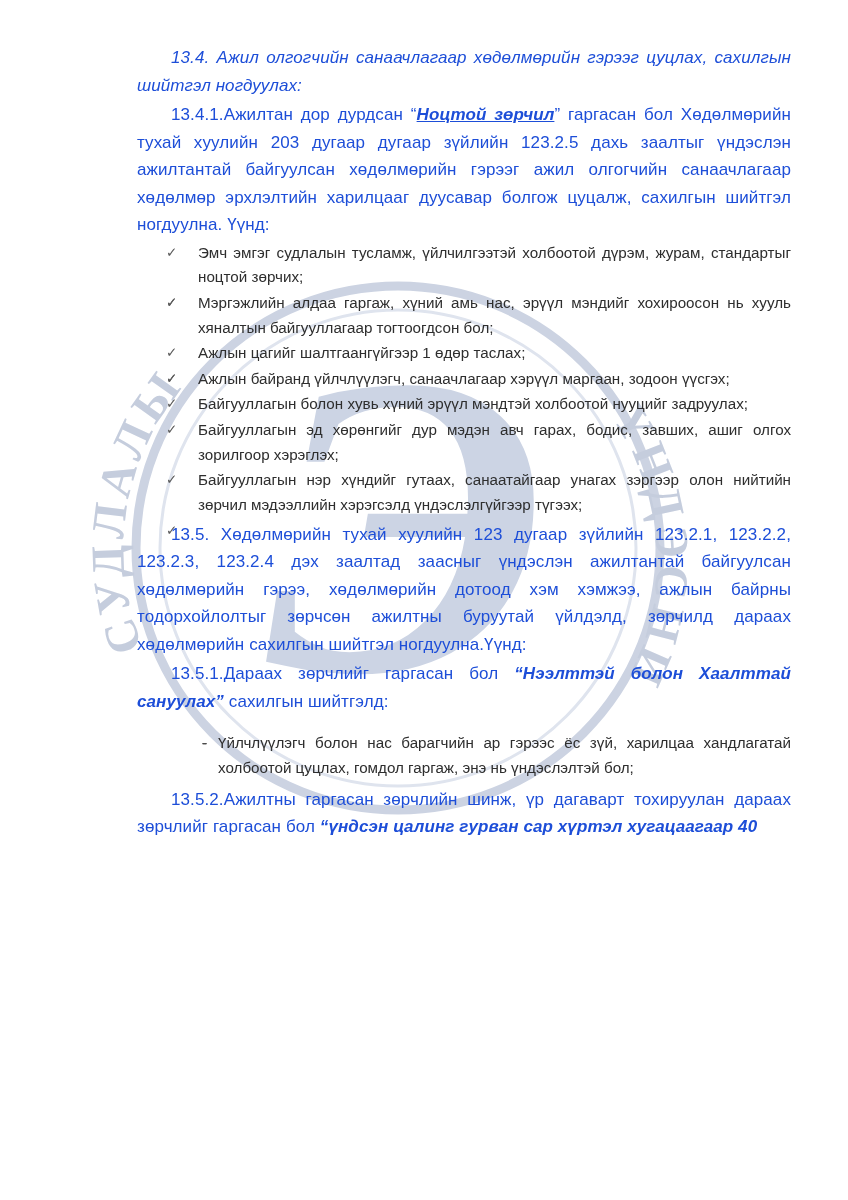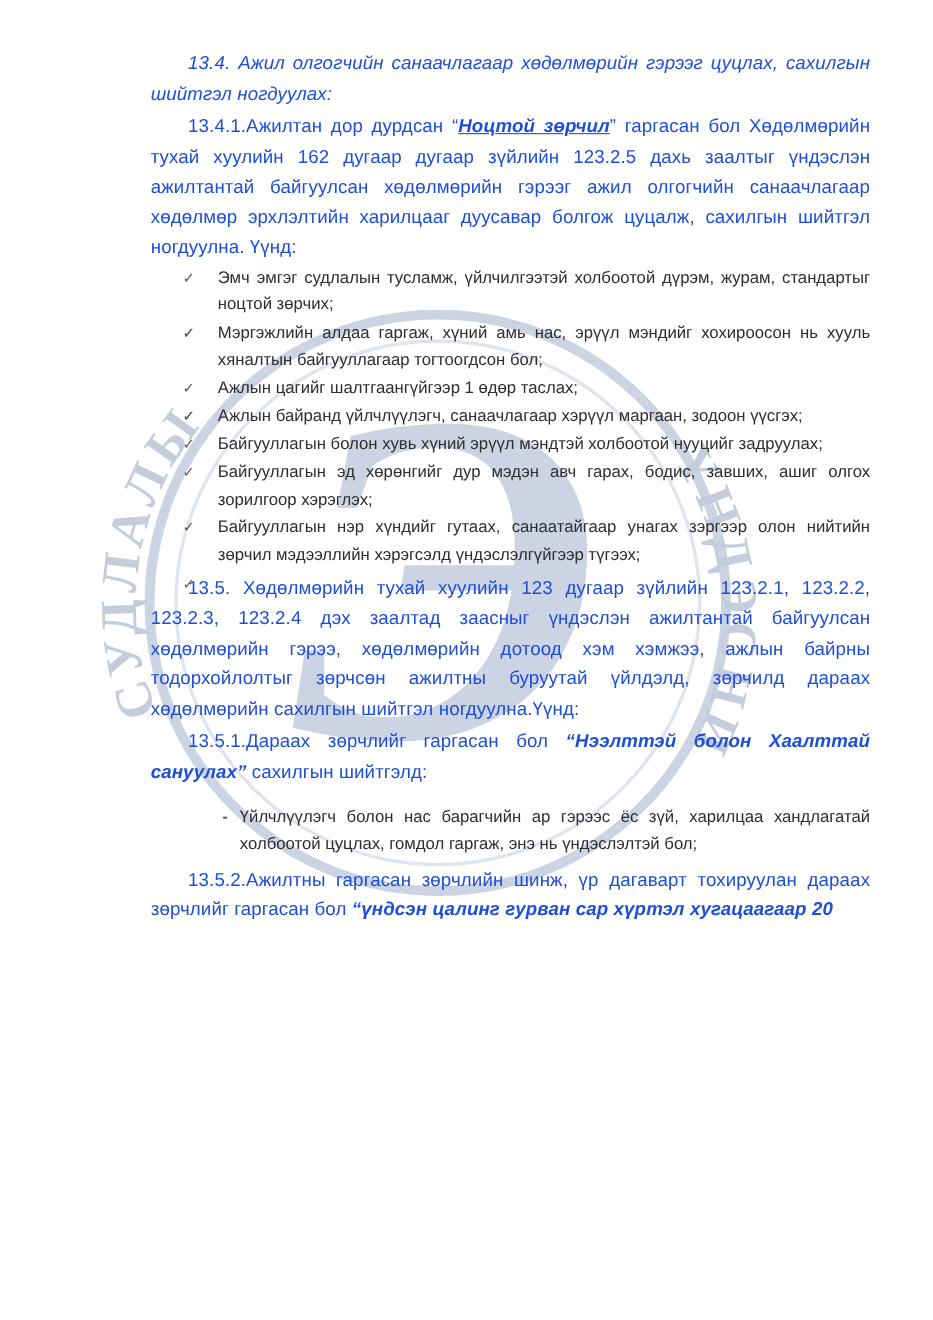--- a/index.html
+++ b/index.html
@@ -134,21 +134,21 @@
     </svg>
   </div>
 
   <div class="content">
 
     <p class="para italic indent">13.4. Ажил олгогчийн санаачлагаар хөдөлмөрийн гэрээг цуцлах, сахилгын шийтгэл ногдуулах:</p>
 
     <div class="gap-sm"></div>
 
     <p class="para indent">
-      <span>13.4.1.Ажилтан дор дурдсан “</span><b class="boldital u">Ноцтой зөрчил</b><span>” гаргасан бол Хөдөлмөрийн тухай хуулийн 162 дугаар дугаар зүйлийн 123.2.5 дахь заалтыг үндэслэн ажилтантай байгуулсан хөдөлмөрийн гэрээг ажил олгогчийн санаачлагаар хөдөлмөр эрхлэлтийн харилцааг дуусавар болгож цуцалж, сахилгын шийтгэл ногдуулна. Үүнд:</span>
+      <span>13.4.1.Ажилтан дор дурдсан “</span><b class="boldital u">Ноцтой зөрчил</b><span>” гаргасан бол Хөдөлмөрийн тухай хуулийн 203 дугаар дугаар зүйлийн 123.2.5 дахь заалтыг үндэслэн ажилтантай байгуулсан хөдөлмөрийн гэрээг ажил олгогчийн санаачлагаар хөдөлмөр эрхлэлтийн харилцааг дуусавар болгож цуцалж, сахилгын шийтгэл ногдуулна. Үүнд:</span>
     </p>
 
     <ul class="checks">
       <li>
         <span class="tick">✓</span>
         <span>Эмч эмгэг судлалын тусламж, үйлчилгээтэй холбоотой дүрэм, журам, стандартыг ноцтой зөрчих;</span>
       </li>
       <li>
         <span class="tick">✓</span>
       </li>
@@ -203,17 +203,17 @@
       </li>
       <li>
         <span class="dash">-</span>
         <span>Үйлчлүүлэгч болон нас барагчийн ар гэрээс ёс зүй, харилцаа хандлагатай холбоотой цуцлах, гомдол гаргаж, энэ нь үндэслэлтэй бол;</span>
       </li>
     </ul>
 
     <div class="gap-sm"></div>
 
     <p class="para indent">
-      <span>13.5.2.Ажилтны гаргасан зөрчлийн шинж, үр дагаварт тохируулан дараах зөрчлийг гаргасан бол </span><b class="boldital">“үндсэн цалинг гурван сар хүртэл хугацаагаар 20</b>
+      <span>13.5.2.Ажилтны гаргасан зөрчлийн шинж, үр дагаварт тохируулан дараах зөрчлийг гаргасан бол </span><b class="boldital">“үндсэн цалинг гурван сар хүртэл хугацаагаар 40</b>
     </p>
 
   </div>
 </div>
 
 </body></html>

